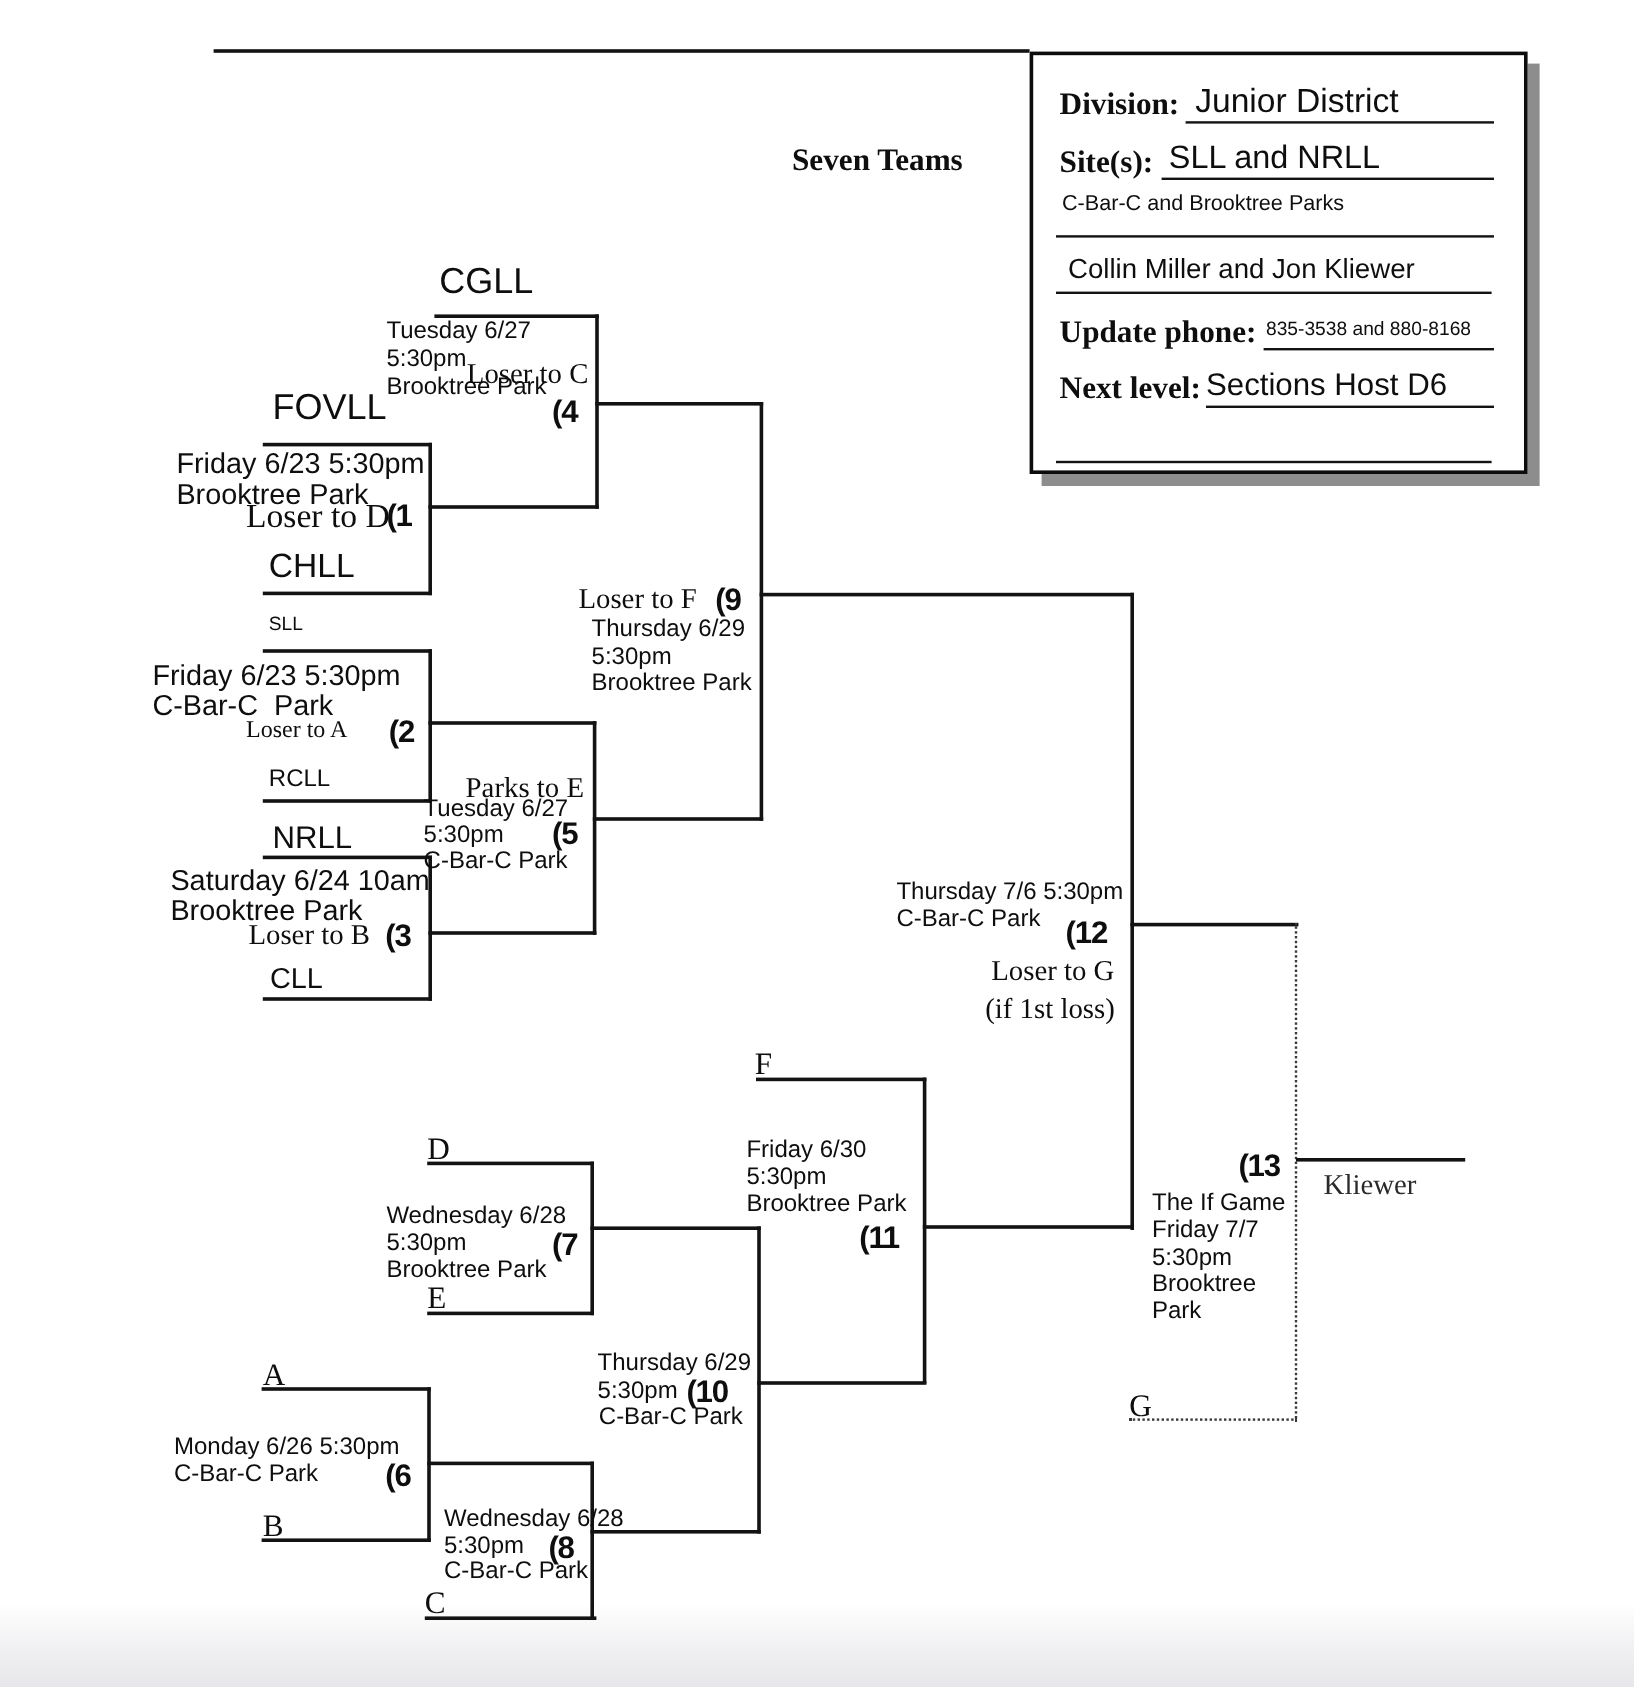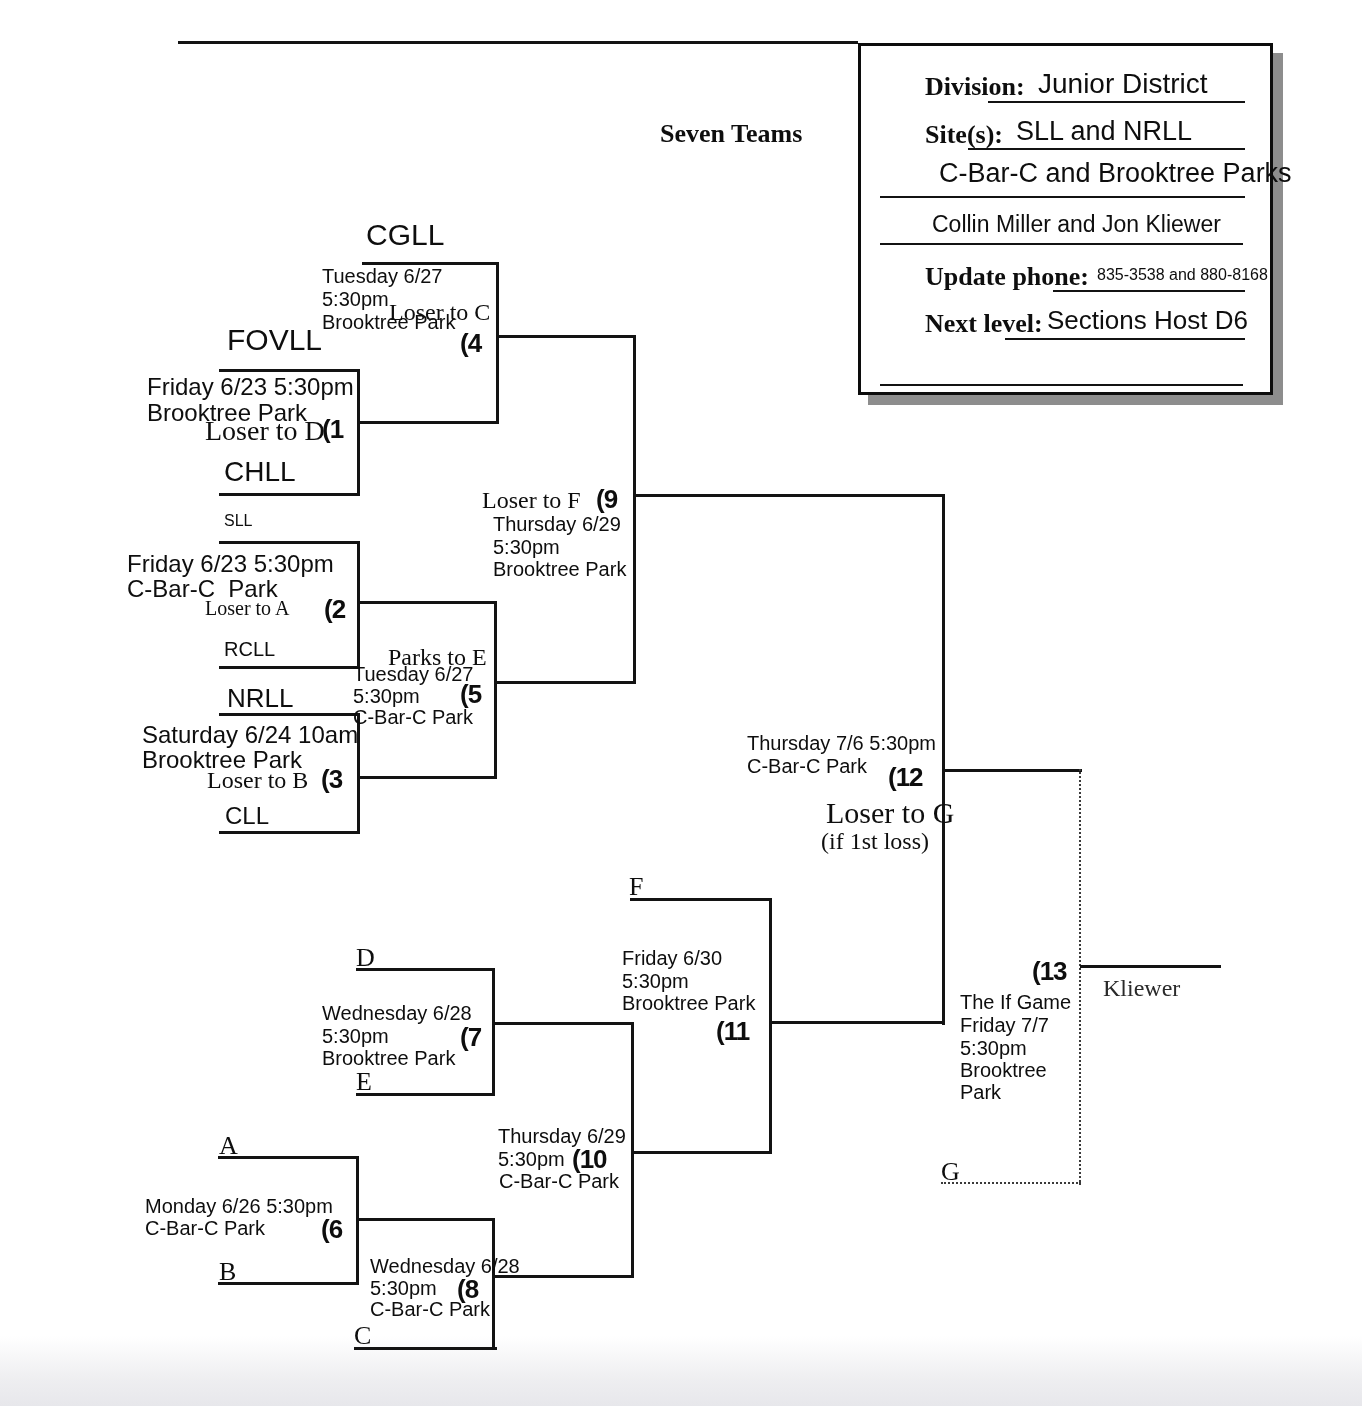--- a/index.html
+++ b/index.html
@@ -19,21 +19,21 @@
   .num{font-weight:700;font-size:26px;letter-spacing:-1px;}
   .gt{font-size:20px;}       
   .hd{font-size:24px;}       
   .slot{font-family:"Liberation Serif",serif;font-size:26px;}
   
   .infobox{
     position:absolute;left:858px;top:43px;width:415px;height:352px;
     box-sizing:border-box;border:3px solid #0c0c0c;background:#fff;
     box-shadow:10px 10px 0 0 #8d8d8d;z-index:3;
   }
-  .infobox .t{position:absolute;margin-left:42px;}
+  .infobox .t{position:absolute;}
   .u{position:absolute;height:2px;background:#131313;}
   .lbl{font-family:"Liberation Serif",serif;font-weight:700;font-size:26px;}
   .bottom-fade{
     position:absolute;left:0;top:1336px;width:1362px;height:70px;
     background:linear-gradient(180deg,rgba(235,235,238,0) 0%,rgba(233,233,236,.75) 60%,#e7e7eb 100%);
     z-index:0;
   }
 </style>
 </head>
 <body>
@@ -48,21 +48,21 @@
 
   <div class="infobox">
     <div class="t lbl" style="left:22px;top:28px">Division:</div>
     <div class="t" style="left:135px;top:24px;font-size:28px">Junior District</div>
     <div class="u" style="left:127px;top:55px;width:257px"></div>
 
     <div class="t lbl" style="left:22px;top:76px">Site(s):</div>
     <div class="t" style="left:113px;top:72px;font-size:27px">SLL and NRLL</div>
     <div class="u" style="left:107px;top:102px;width:277px"></div>
 
-    <div class="t" style="left:36px;top:114px;font-size:27px">C-Bar-C and Brooktree Parks</div>
+    <div class="t" style="left:24px;top:114px;font-size:18px">C-Bar-C and Brooktree Parks</div>
     <div class="u" style="left:19px;top:150px;width:365px"></div>
 
     <div class="t" style="left:29px;top:167px;font-size:23px">Collin Miller and Jon Kliewer</div>
     <div class="u" style="left:19px;top:197px;width:363px"></div>
 
     <div class="t lbl" style="left:22px;top:218px">Update phone:</div>
     <div class="t" style="left:194px;top:221px;font-size:16px">835-3538 and 880-8168</div>
     <div class="u" style="left:192px;top:244px;width:192px"></div>
 
     <div class="t lbl" style="left:22px;top:265px">Next level:</div>
@@ -166,21 +166,21 @@
 
   <div class="t serif" style="left:482px;top:488px;font-size:24px">Loser to F</div>
   <div class="t num" style="left:596px;top:486px">(9</div>
   <div class="t gt" style="left:493px;top:514px">Thursday 6/29</div>
   <div class="t gt" style="left:493px;top:537px">5:30pm</div>
   <div class="t gt" style="left:493px;top:559px">Brooktree Park</div>
 
   <div class="t gt" style="left:747px;top:733px">Thursday 7/6 5:30pm</div>
   <div class="t gt" style="left:747px;top:756px">C-Bar-C Park</div>
   <div class="t num" style="left:888px;top:764px">(12</div>
-  <div class="t serif" style="left:826px;top:798px;font-size:30px">Loser to G</div>
+  <div class="t serif" style="left:826px;top:798px;font-size:24px">Loser to G</div>
   <div class="t serif" style="left:821px;top:829px;font-size:24px">(if 1st loss)</div>
 
   <div class="t gt" style="left:322px;top:1003px">Wednesday 6/28</div>
   <div class="t gt" style="left:322px;top:1026px">5:30pm</div>
   <div class="t num" style="left:460px;top:1024px">(7</div>
   <div class="t gt" style="left:322px;top:1048px">Brooktree Park</div>
 
   <div class="t gt" style="left:622px;top:948px">Friday 6/30</div>
   <div class="t gt" style="left:622px;top:971px">5:30pm</div>
   <div class="t gt" style="left:622px;top:993px">Brooktree Park</div>

